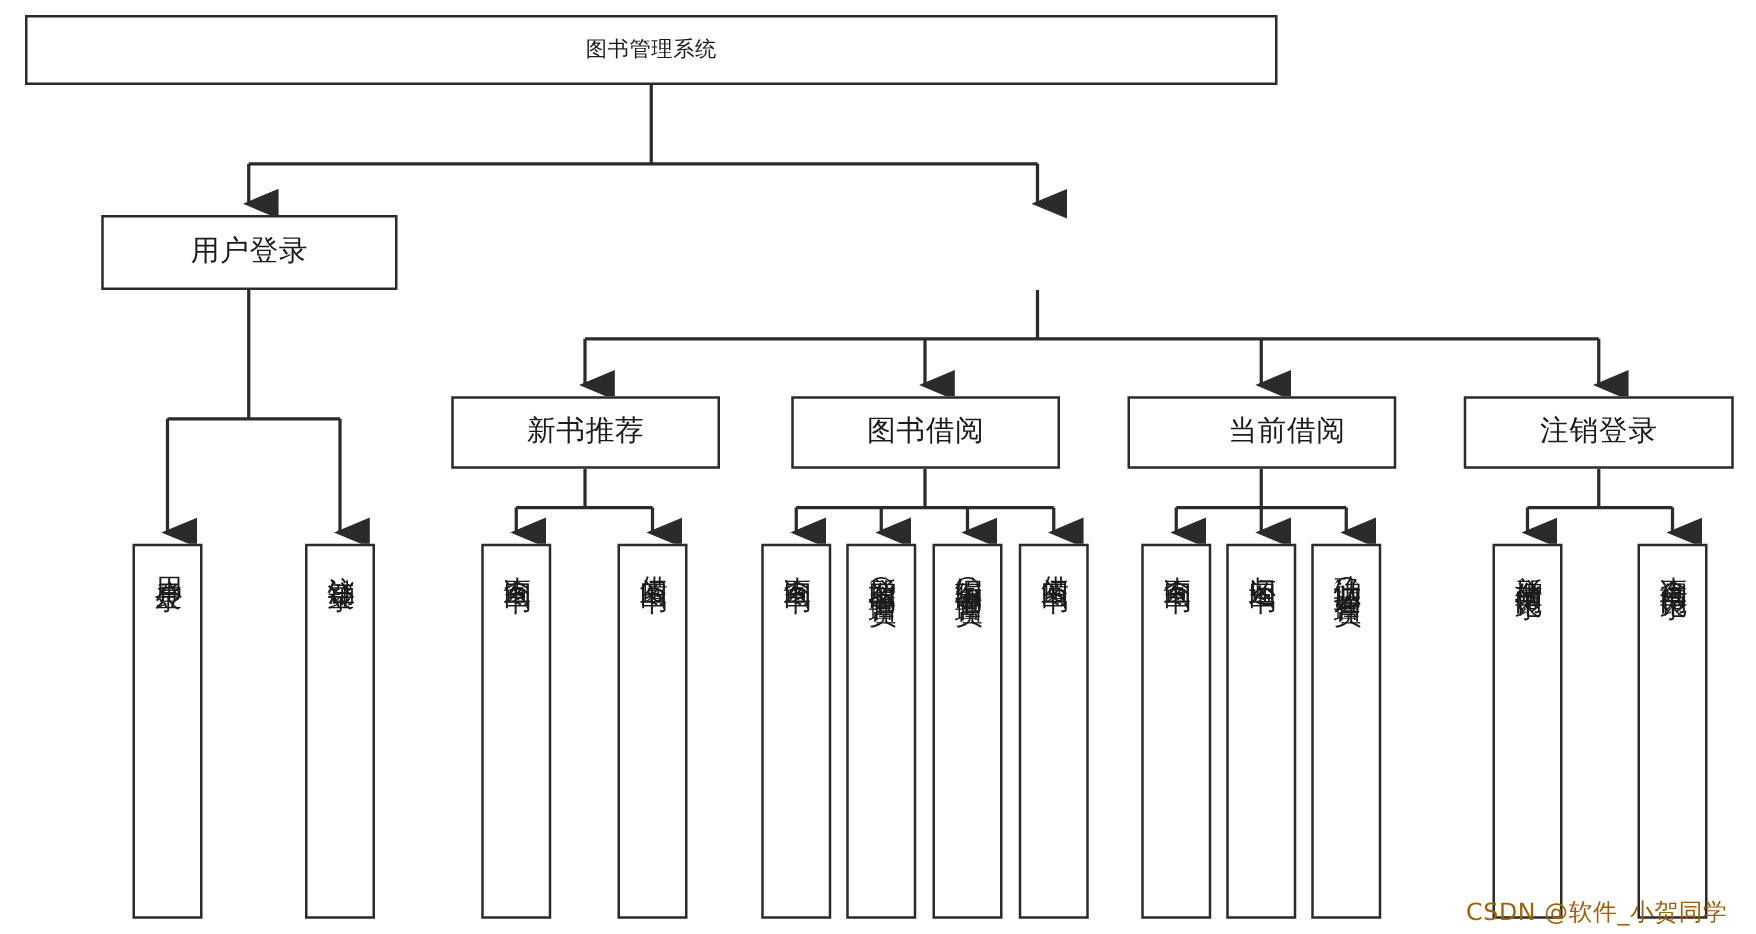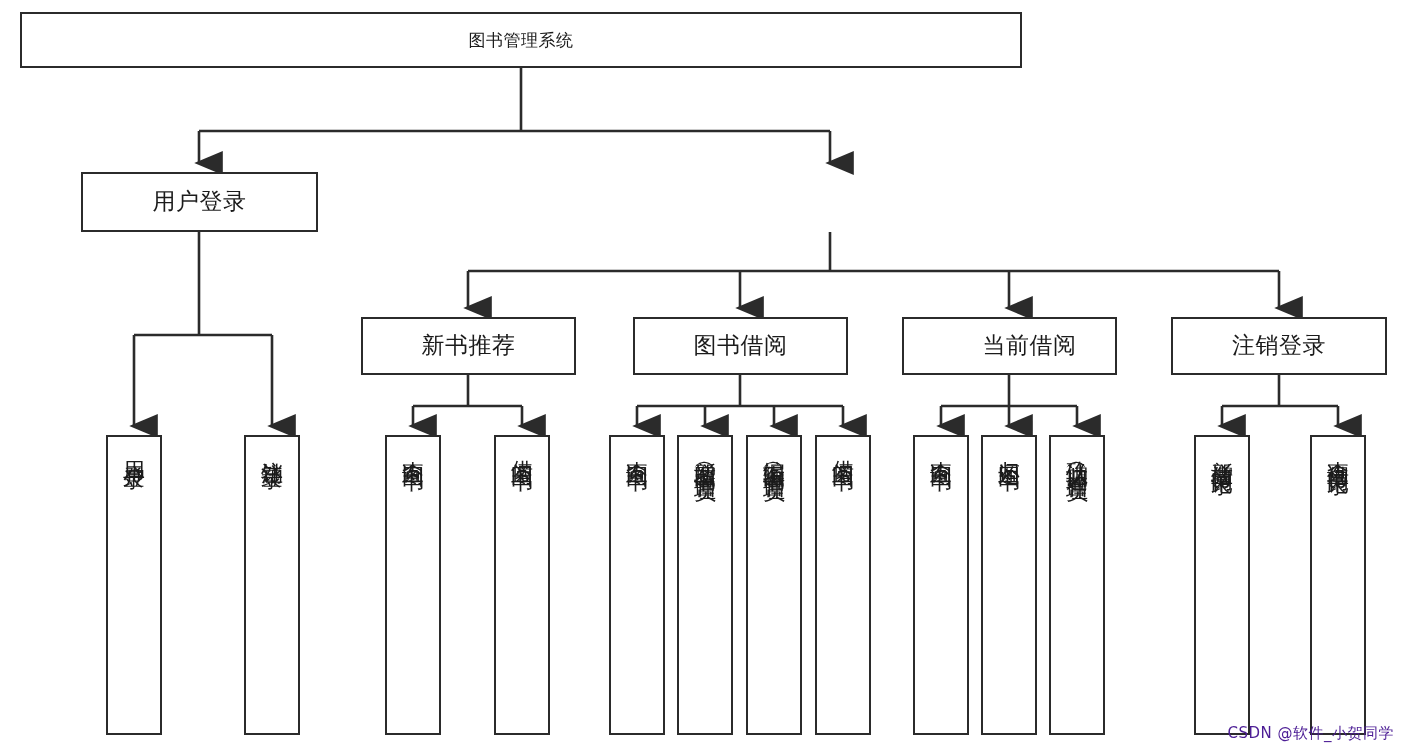--- a/index.html
+++ b/index.html
@@ -55,24 +55,24 @@
   .node.leaf .label {
     writing-mode: vertical-rl;
     text-orientation: upright;
     font-size: 22px;
     letter-spacing: 3px;
     line-height: 1;
     white-space: nowrap;
   }
   .watermark {
     position: absolute;
-    right: 11px;
+    right: 23px;
     bottom: 4px;
-    font-size: 15px;
-    color: #4c1d95;
+    font-size: 19px;
+    color: #a16207;
     z-index: 5;
     white-space: nowrap;
     letter-spacing: 0.5px;
   }
 </style>
 </head>
 <body>
 
 <div id="canvas">
 

